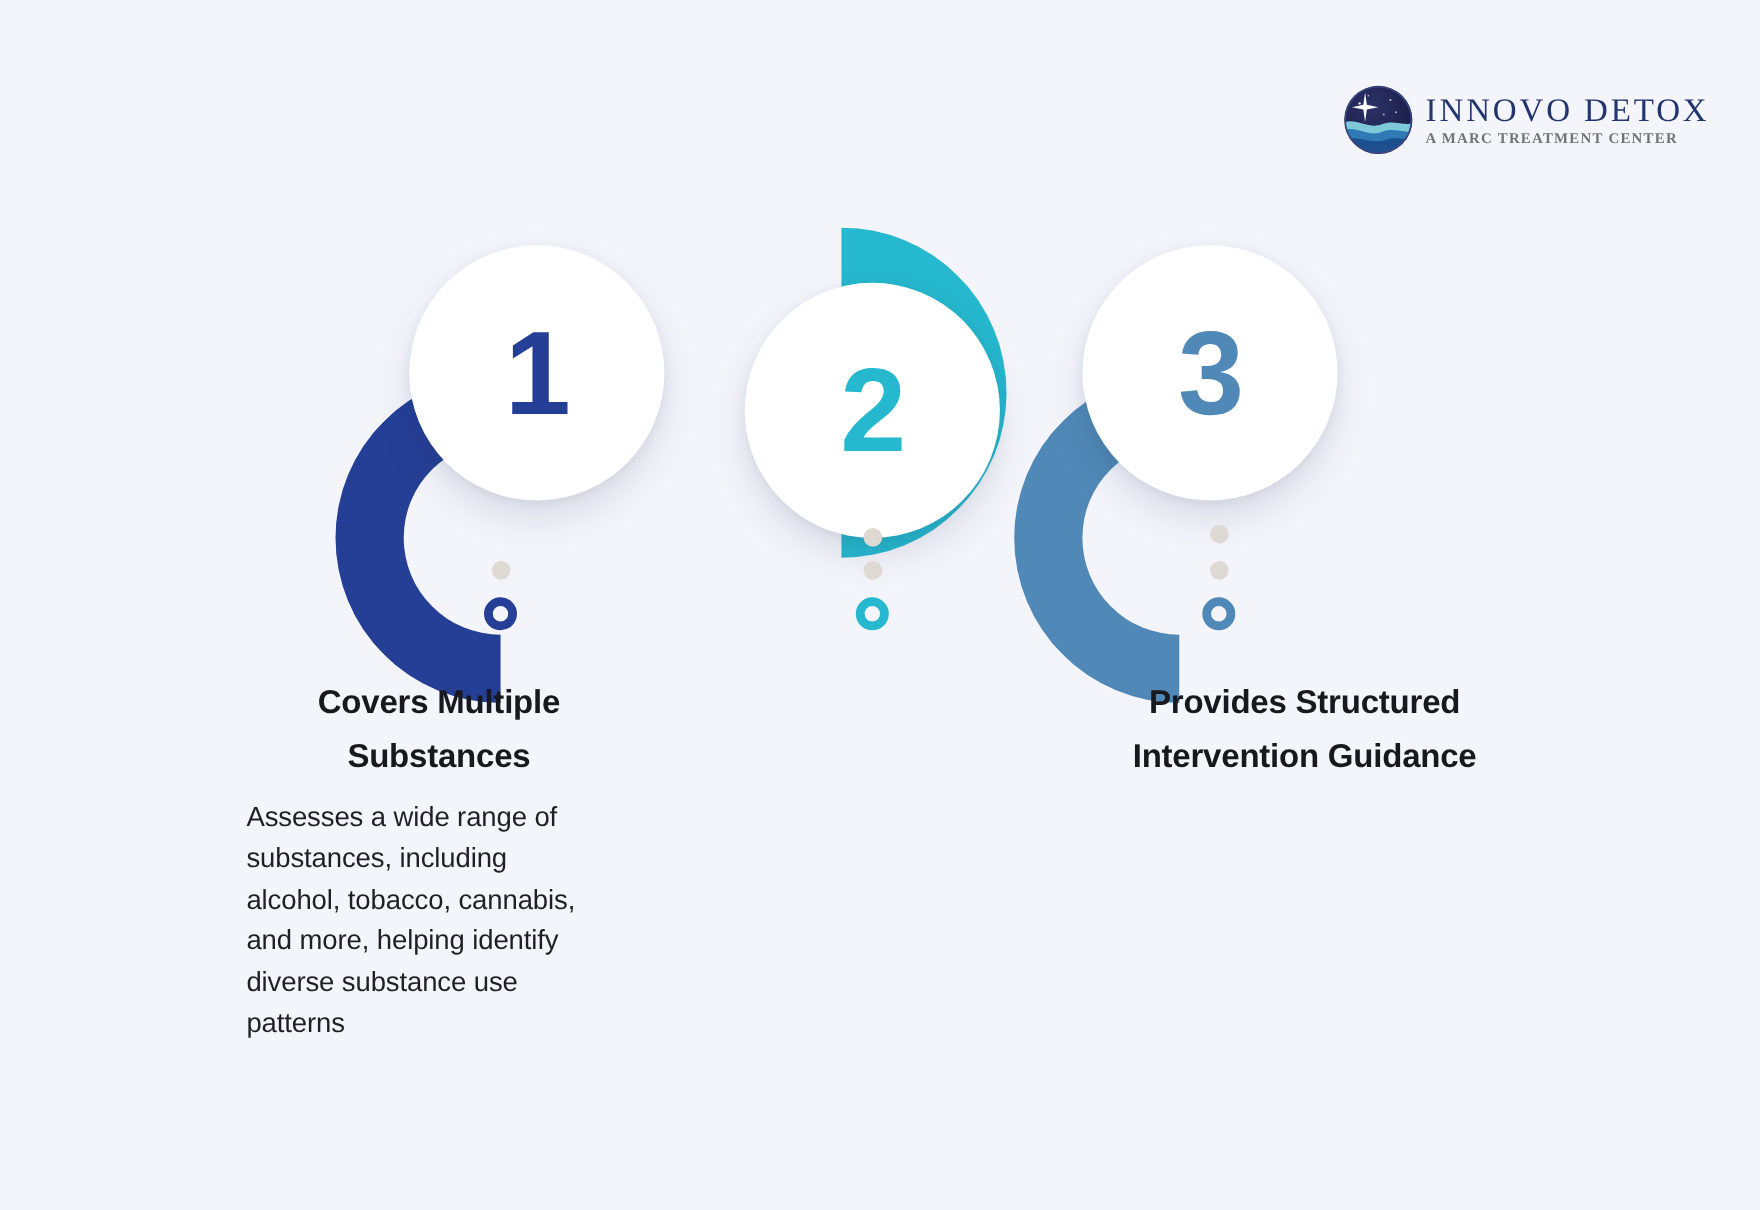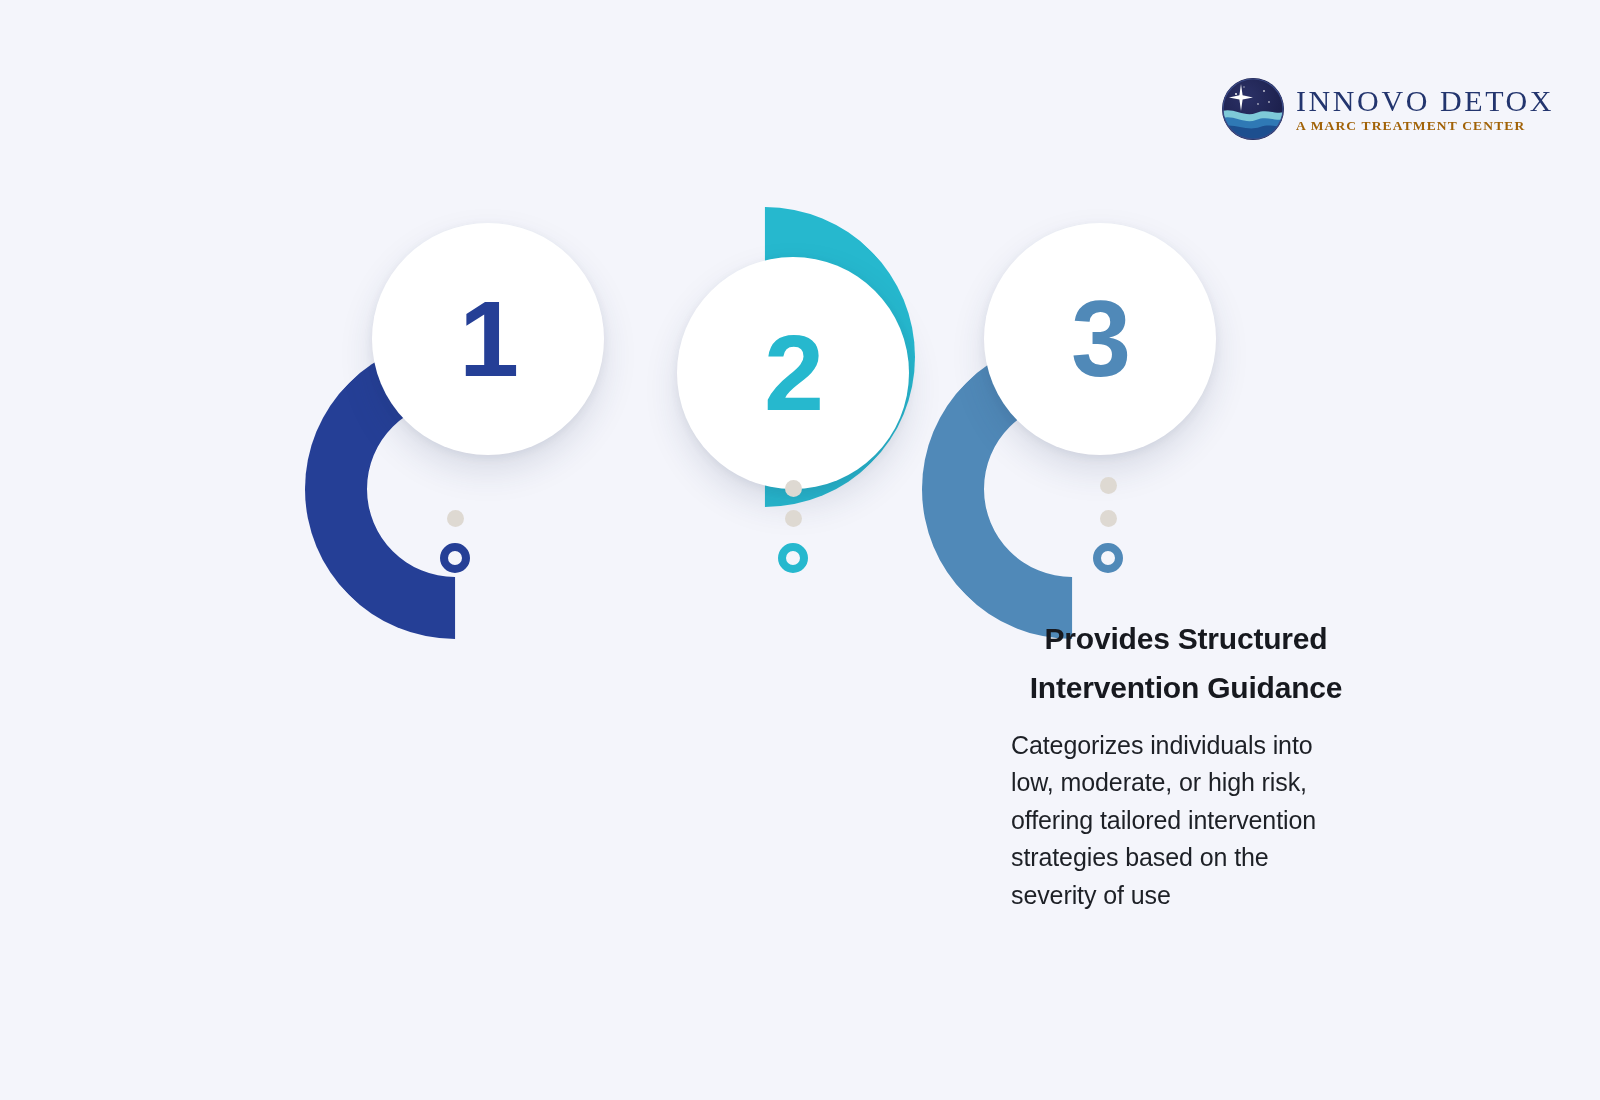--- a/index.html
+++ b/index.html
@@ -68,21 +68,21 @@
     letter-spacing: 2.6px;
     color: #23356e;
     line-height: 1.02;
     white-space: nowrap;
   }
   #logo-tagline {
     font-family: "Liberation Serif", serif;
     font-size: 13.5px;
     font-weight: bold;
     letter-spacing: 1.15px;
-    color: #a16207;
+    color: #737373;
     line-height: 1.1;
     margin-top: 3px;
     white-space: nowrap;
   }
 
   
   #steps-band {
     position: absolute;
     top: 205px;
     left: 0;
@@ -277,20 +277,23 @@
     </div>
     <div class="dot" style="top: 272px; left: 188px; background: rgb(222, 217, 210);"></div>
     <div class="dot" style="top: 305px; left: 188px; background: rgb(222, 217, 210);"></div>
     <div class="ring" id="ring-3" style="top: 338px; left: 181px; color: rgb(80, 137, 184); background: rgb(244, 245, 251);"></div>
   </div>
 
 </div>
 
 <div id="columns">
 
+  <div class="column" id="column-1">
+    <div class="column-heading">Covers Multiple Substances</div>
+    <div class="column-body">Assesses a wide range of substances, including alcohol, tobacco, cannabis, and more, helping identify diverse substance use patterns</div>
+  </div>
 
 
   <div class="column" id="column-3">
     <div class="column-heading">Provides Structured Intervention Guidance</div>
-    <div class="column-body">Categorizes individuals into low, moderate, or high risk, offering tailored intervention strategies based on the severity of use</div>
   </div>
 
 </div>
 
 </body></html>

